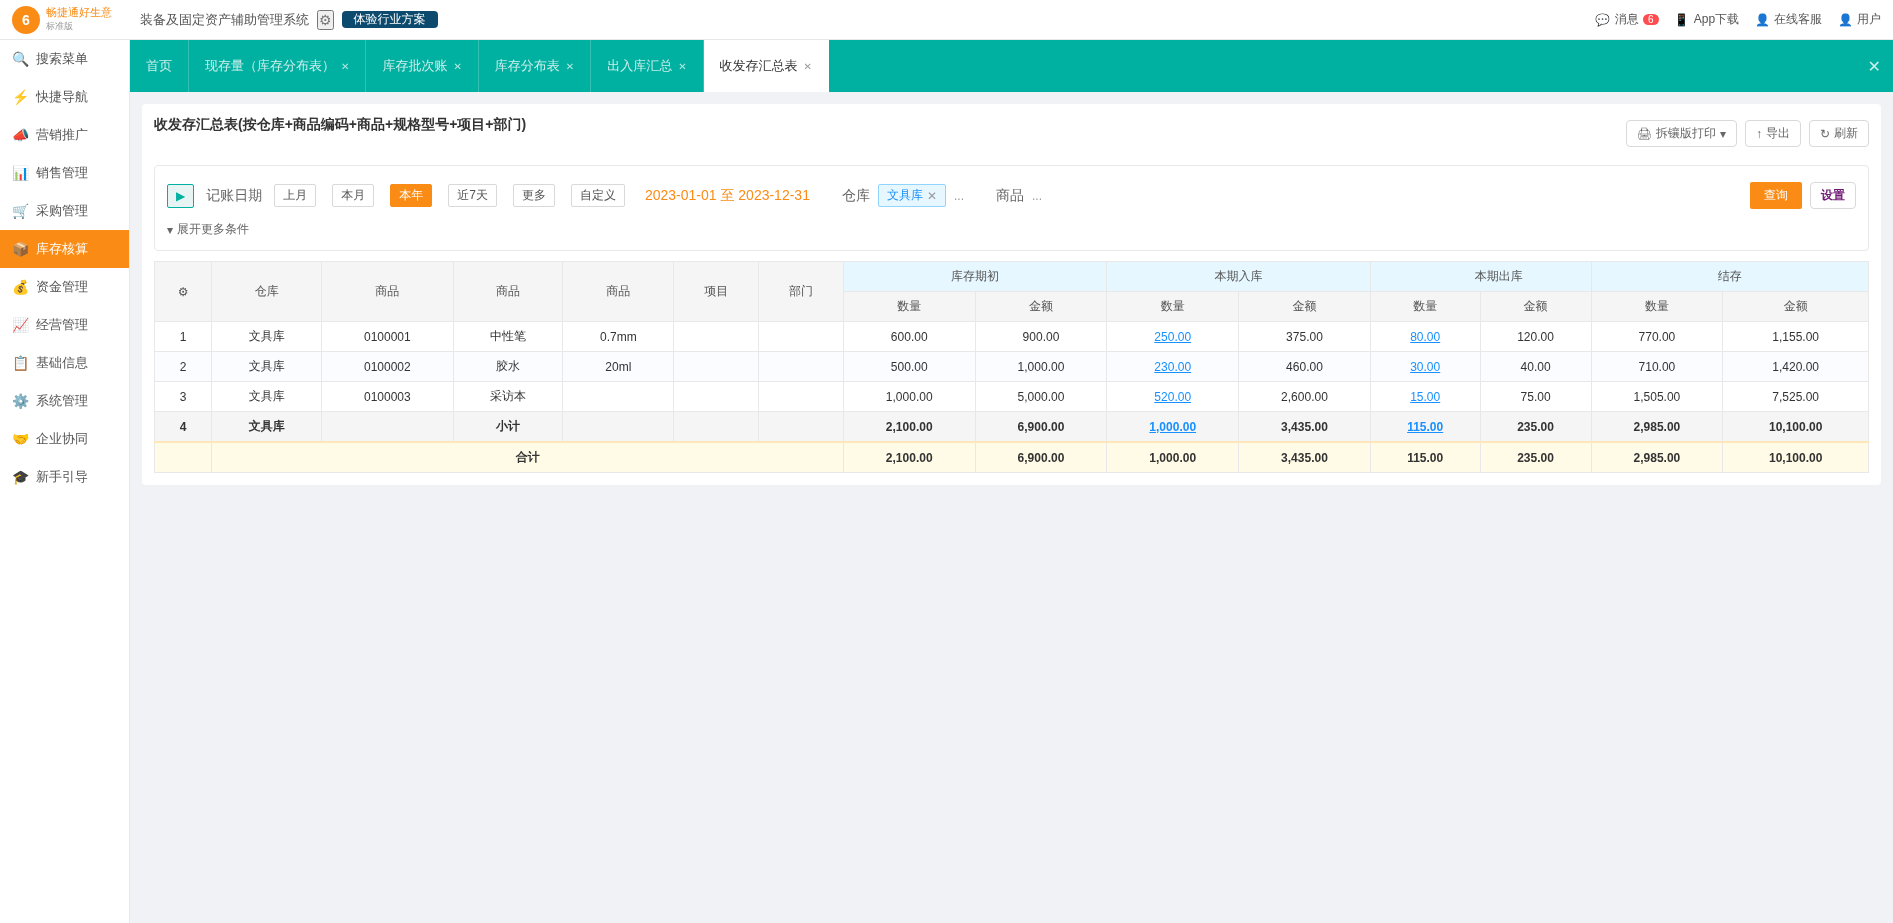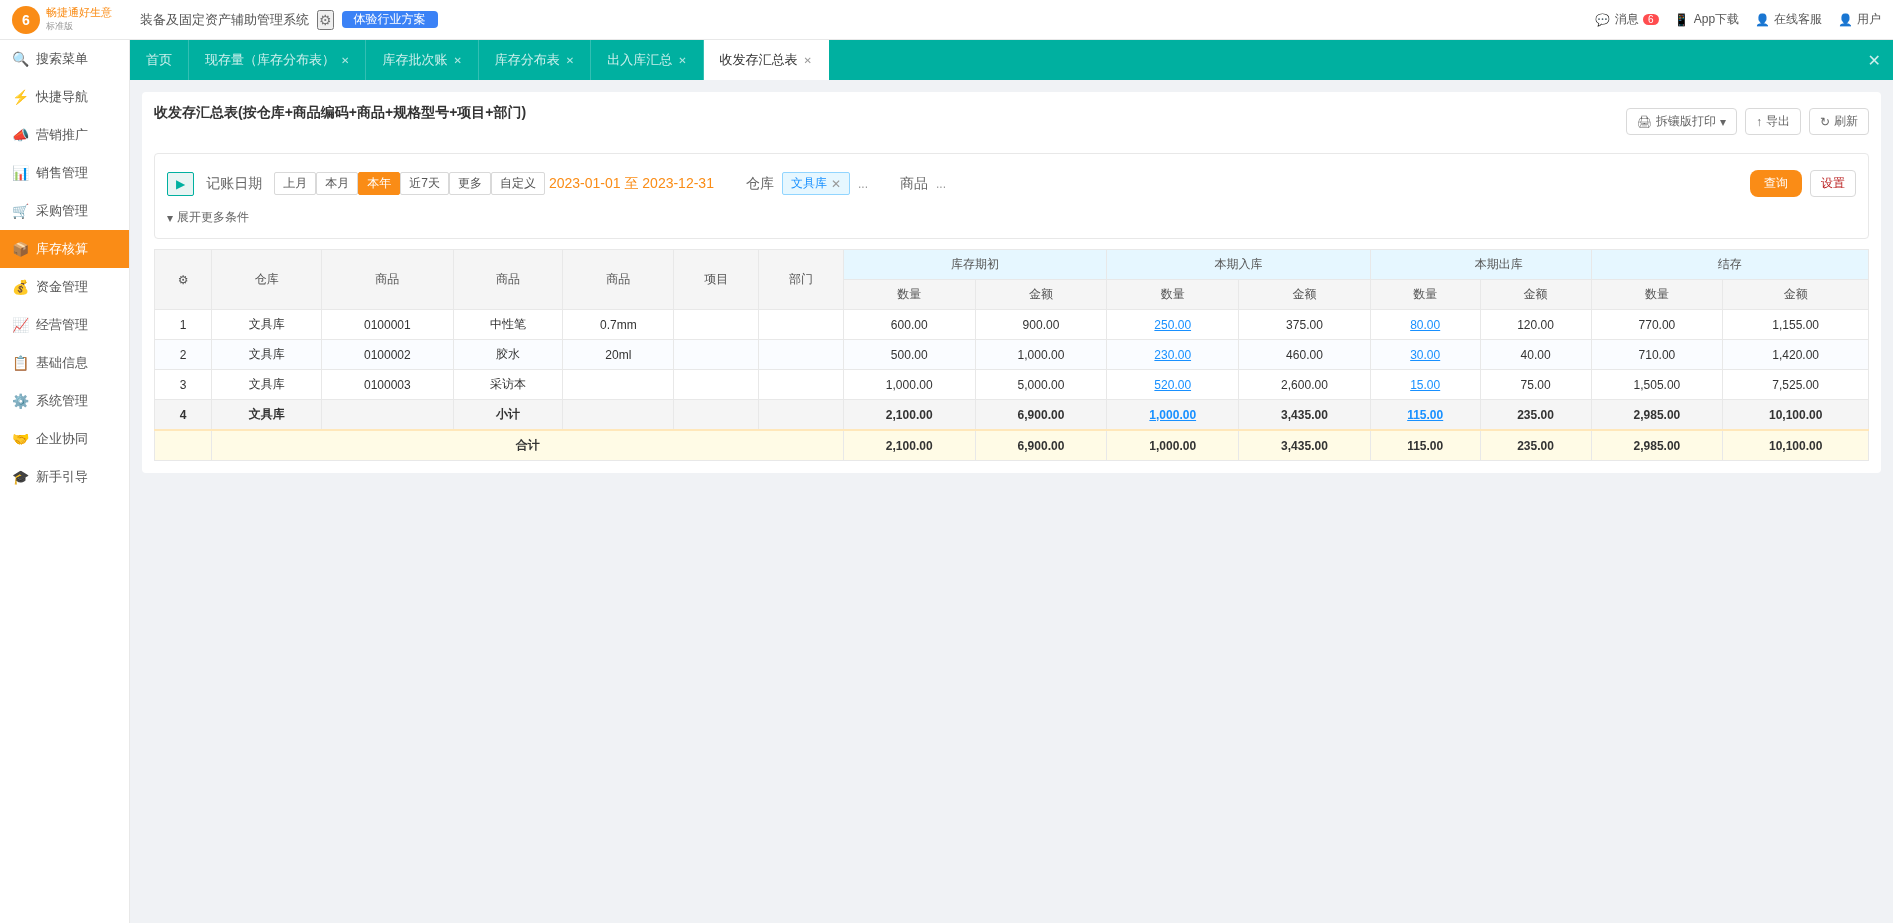--- a/index.html
+++ b/index.html
@@ -10,64 +10,64 @@
     .top-bar { height: 40px; background: #fff; display: flex; align-items: center; padding: 0 12px; border-bottom: 1px solid #e8e8e8; justify-content: space-between; }
     .top-bar-left { display: flex; align-items: center; gap: 8px; }
     .logo-area { display: flex; align-items: center; gap: 6px; width: 120px; }
     .logo-icon { width: 28px; height: 28px; background: #fa8c16; border-radius: 50%; display: flex; align-items: center; justify-content: center; color: white; font-size: 14px; font-weight: bold; }
     .logo-text { font-size: 11px; color: #fa8c16; line-height: 1.2; }
     .logo-sub { font-size: 9px; color: #999; }
     .system-title { font-size: 13px; color: #555; }
     .top-bar-actions { display: flex; align-items: center; gap: 16px; font-size: 12px; color: #555; }
     .top-action { display: flex; align-items: center; gap: 4px; cursor: pointer; }
     .badge { background: #ff4d4f; color: white; border-radius: 8px; padding: 0 4px; font-size: 10px; min-width: 16px; text-align: center; }
-    .try-btn { background: #3b82f6; color: white; border: none; padding: 0 12px; border-radius: 4px; cursor: pointer; font-size: 12px; }
+    .try-btn { background: #0c4a6e; color: white; border: none; padding: 0 12px; border-radius: 4px; cursor: pointer; font-size: 12px; }
     .gear-btn { color: #777; cursor: pointer; font-size: 14px; }
 
     .main-layout { display: flex; flex: 1; overflow: hidden; }
 
     
     .sidebar { width: 130px; background: #fff; border-right: 1px solid #e8e8e8; display: flex; flex-direction: column; overflow-y: auto; }
     .sidebar-item { display: flex; align-items: center; gap: 8px; padding: 10px 12px; cursor: pointer; color: #555; font-size: 13px; }
     .sidebar-item.active { background: #fa8c16; color: white; }
     .sidebar-icon { font-size: 14px; width: 16px; text-align: center; }
 
     
     .content-area { flex: 1; display: flex; flex-direction: column; overflow: hidden; }
 
     
-    .tab-bar { background: #00b0a0; display: flex; align-items: center; height: 40px; padding: 0 0 0 0; overflow-x: auto; }
+    .tab-bar { background: #00b0a0; display: flex; align-items: center; height: 52px; padding: 0 0 0 0; overflow-x: auto; }
     .tab-item { display: flex; align-items: center; gap: 6px; padding: 0 16px; height: 100%; color: rgba(255,255,255,0.8); cursor: pointer; font-size: 13px; white-space: nowrap; border-right: 1px solid rgba(255,255,255,0.2); }
     .tab-item.active { background: #fff; color: #333; }
     .tab-item .close-x { font-size: 10px; color: rgba(255,255,255,0.7); cursor: pointer; }
     .tab-item.active .close-x { color: #999; }
     .tab-close-all { margin-left: auto; color: rgba(255,255,255,0.8); cursor: pointer; padding: 0 12px; font-size: 16px; }
 
     
     .page-content { flex: 1; background: #f0f2f5; overflow-y: auto; padding: 12px; }
 
     
     .panel { background: #fff; border-radius: 4px; padding: 12px; margin-bottom: 10px; }
     .panel-title { font-size: 14px; font-weight: bold; color: #333; margin-bottom: 12px; }
 
     
     .filter-row { display: flex; align-items: center; gap: 12px; flex-wrap: wrap; padding: 8px 0; }
     .filter-label { color: #666; font-size: 14px; }
-    .filter-date-group { display: flex; align-items: center; gap: 0; }
+    .filter-date-group { display: flex; align-items: center; gap: 16px; }
     .date-btn { padding: 2px 8px; border: 1px solid #d9d9d9; border-radius: 2px; background: #fff; cursor: pointer; color: #555; font-size: 12px; }
     .date-btn.active { background: #fa8c16; color: white; border-color: #fa8c16; }
     .date-range { color: #fa8c16; font-size: 14px; margin-left: 4px; }
     .filter-warehouse { display: flex; align-items: center; gap: 8px; margin-left: 20px; }
     .warehouse-tag { display: flex; align-items: center; gap: 4px; background: #e6f7ff; border: 1px solid #91d5ff; border-radius: 2px; padding: 2px 8px; font-size: 12px; color: #1890ff; }
     .warehouse-tag .del { cursor: pointer; color: #999; }
     .filter-more { color: #999; cursor: pointer; font-size: 12px; }
     .filter-product { display: flex; align-items: center; gap: 8px; margin-left: 20px; }
     .expand-btn { color: #666; font-size: 12px; cursor: pointer; display: flex; align-items: center; gap: 4px; }
-    .query-btn { background: #fa8c16; color: white; border: none; padding: 4px 14px; border-radius: 8px; cursor: pointer; font-size: 12px; }
-    .set-btn { background: #fff; color: #b91c1c; border: 1px solid #d9d9d9; padding: 4px 10px; border-radius: 4px; cursor: pointer; font-size: 12px; }
+    .query-btn { background: #fa8c16; color: white; border: none; padding: 4px 14px; border-radius: 2px; cursor: pointer; font-size: 12px; }
+    .set-btn { background: #fff; color: #701a75; border: 1px solid #d9d9d9; padding: 4px 10px; border-radius: 4px; cursor: pointer; font-size: 12px; font-weight: bold; }
     .header-actions { display: flex; align-items: center; gap: 8px; justify-content: flex-end; padding: 4px 0 8px 0; }
     .print-btn { display: flex; align-items: center; gap: 4px; color: #666; font-size: 12px; cursor: pointer; border: 1px solid #d9d9d9; padding: 4px 10px; border-radius: 4px; background: #fff; }
     .export-btn { display: flex; align-items: center; gap: 4px; color: #666; font-size: 12px; cursor: pointer; border: 1px solid #d9d9d9; padding: 4px 10px; border-radius: 4px; background: #fff; }
     .refresh-btn { display: flex; align-items: center; gap: 4px; color: #666; font-size: 12px; cursor: pointer; border: 1px solid #d9d9d9; padding: 4px 10px; border-radius: 4px; background: #fff; }
 
     
     .table-wrapper { overflow-x: auto; }
     table { width: 100%; border-collapse: collapse; font-size: 12px; }
     thead tr { background: #f5f5f5; }
     th { border: 1px solid #e8e8e8; padding: 6px 8px; text-align: center; font-weight: normal; color: #555; white-space: nowrap; }

